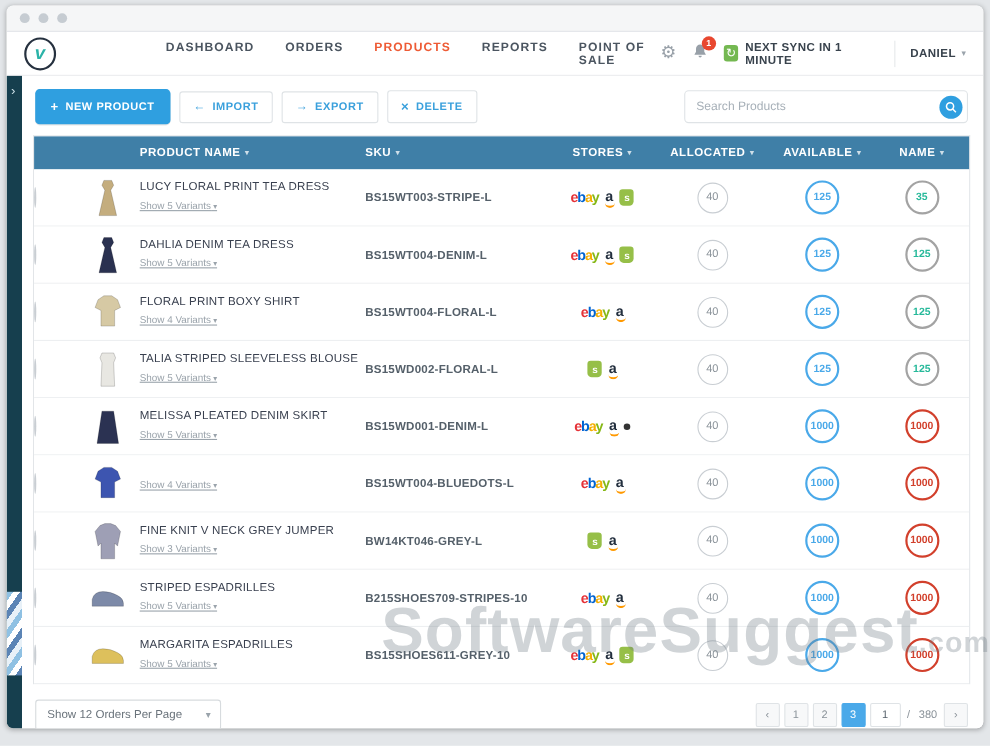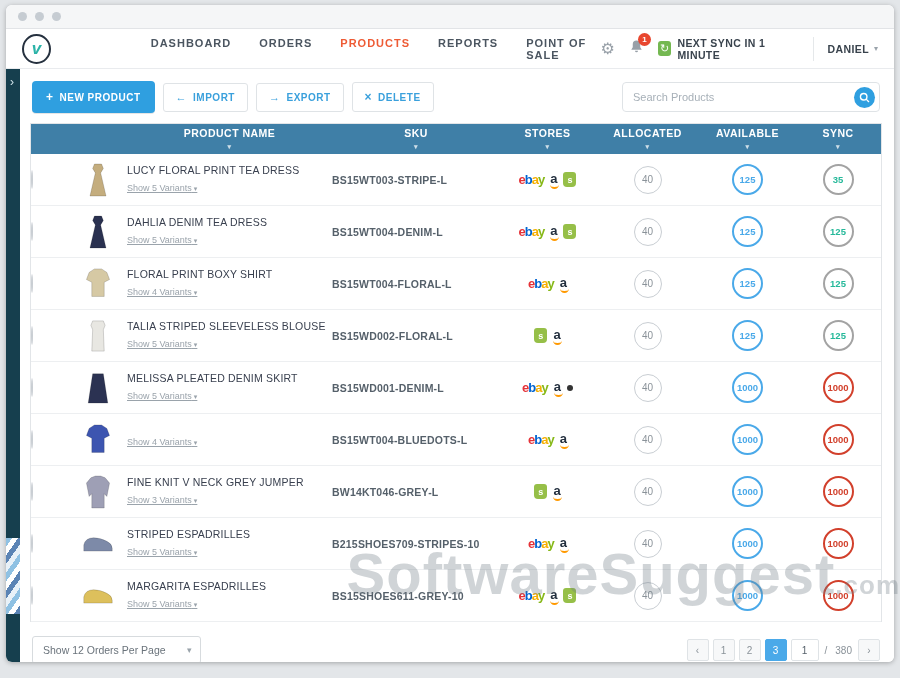--- a/index.html
+++ b/index.html
@@ -59,21 +59,21 @@
   .search-wrap input { width:100%; border:1px solid #dfe3e6; border-radius:4px; padding:8px 32px 8px 10px;
                        font-size:11px; color:#6a737b; outline:none; font-family:"Liberation Sans",sans-serif; }
   .search-wrap input::placeholder { color:#a7b0b8; }
   .search-btn { position:absolute; right:5px; top:5px; width:21px; height:21px; border-radius:50%;
                 background:#2f9fe0; display:flex; align-items:center; justify-content:center; cursor:pointer; }
 
   
   .table { border:1px solid #e2e5e8; border-bottom:none; }
   .grid { display:grid; grid-template-columns:38px 58px 1fr 168px 95px 105px 95px 86px; align-items:center; }
   .thead { background:#3f7fa7; height:30px; }
-  .th { color:#fff; font-size:10.5px; font-weight:bold; letter-spacing:.5px; display:flex; align-items:center; gap:4px; cursor:pointer;flex-direction:column;}
+  .th { color:#fff; font-size:10.5px; font-weight:bold; letter-spacing:.5px; display:flex; align-items:center; gap:4px; cursor:pointer;}
   .th .sort { font-size:7px; color:rgba(255,255,255,.75); }
   .th.center { justify-content:center; }
   .select-all { width:15px; height:15px; border-radius:50%; background:#bfd2dd; margin:0 auto; cursor:pointer; }
 
   .row { height:52px; border-bottom:1px solid #edeff1; background:#fff; }
   .rowcheck { width:14px; height:14px; border-radius:50%; border:1px solid #c9ced3; background:#fff; margin:0 auto; cursor:pointer; }
   .thumb { display:flex; justify-content:center; align-items:center; }
   .pname { font-size:10.5px; font-weight:normal; color:#39404f; letter-spacing:.2px; line-height:1.2; }
   .variants { font-size:9px; color:#9aa3ab; text-decoration:underline; margin-top:4px; display:inline-block; cursor:pointer; }
   .variants::after { content:" \25BE"; font-size:7px; text-decoration:none; }
@@ -211,21 +211,21 @@
             </div>
           <div class="th center">
               <span>ALLOCATED</span>
               <span class="sort">▾</span>
             </div>
           <div class="th center">
               <span>AVAILABLE</span>
               <span class="sort">▾</span>
             </div>
           <div class="th center">
-              <span>SYNC</span>
+              <span>NAME</span>
               <span class="sort">▾</span>
             </div>
         </div>
         <div id="tbody">
   <div class="grid row">
     <div><span class="rowcheck"></span></div>
     <div class="thumb">
                 <svg viewBox="0 0 36 40" width="32" height="38">
                   <path d="M14 2 H22 L24 7 L21 12 L27 38 H9 L15 12 L12 7 Z" fill="#c4ad7e" stroke="rgba(0,0,0,0.18)" stroke-width="1"></path>
                 </svg>

